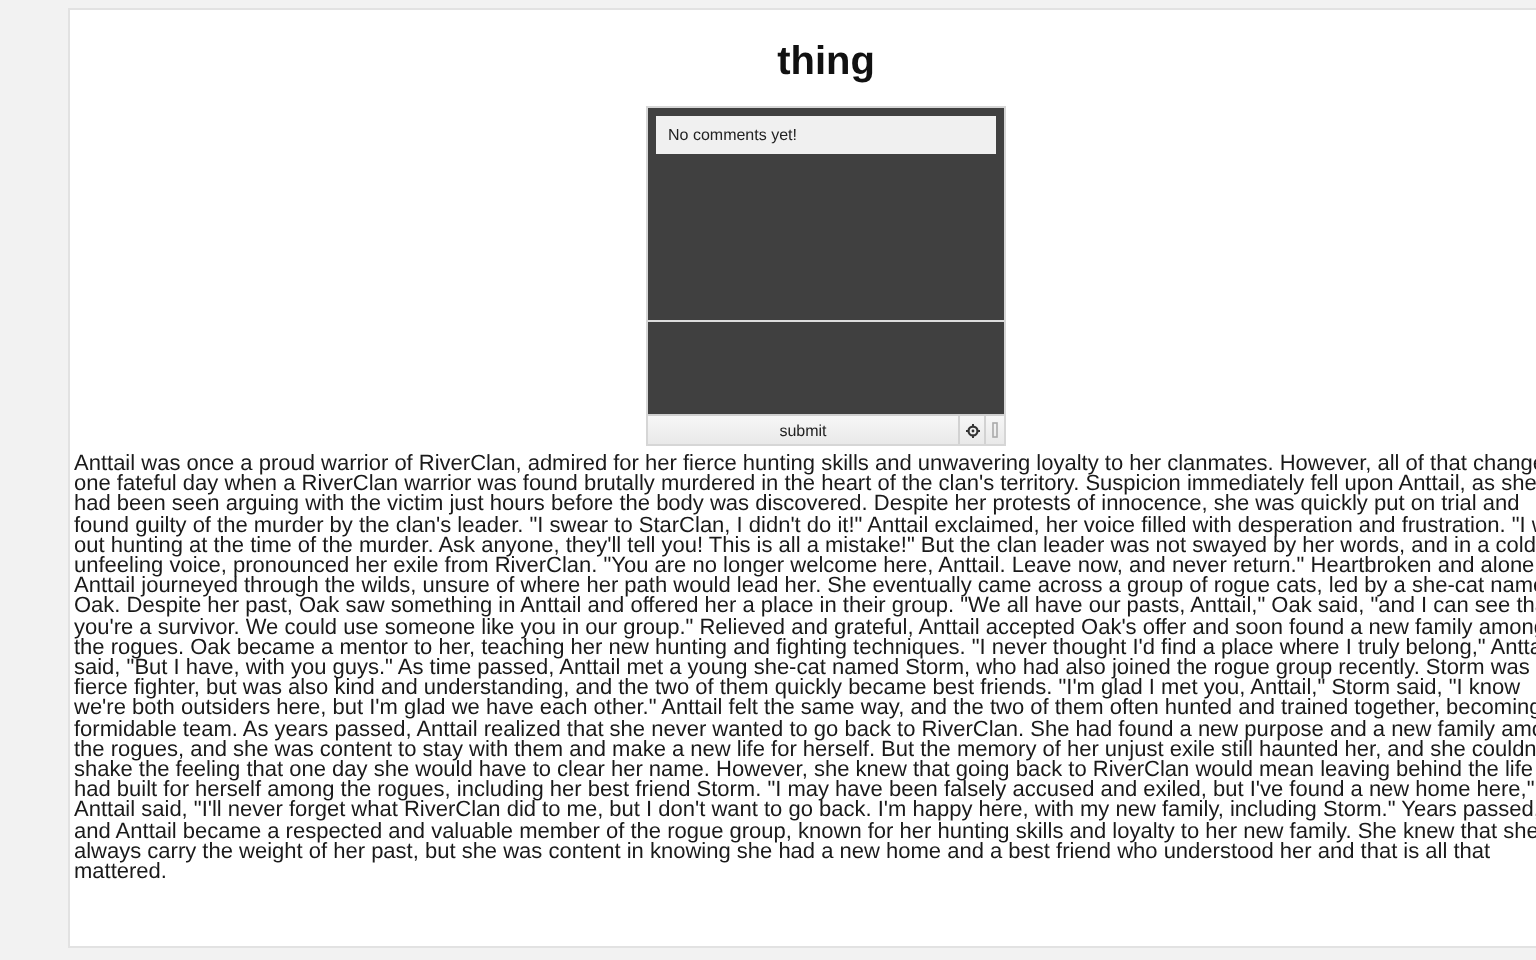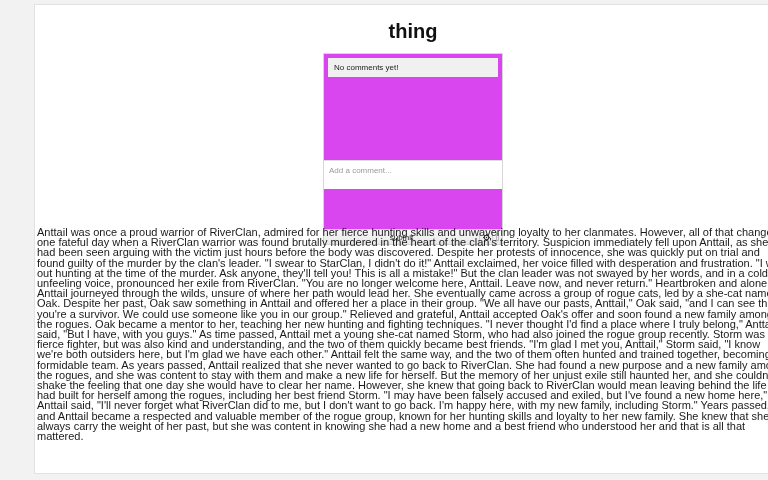--- a/index.html
+++ b/index.html
@@ -32,24 +32,24 @@
       font-weight: bold;
       color: #111;
       margin: 0;
       line-height: 24px;
     }
     .comments {
       position: absolute;
       left: 288px;
       top: 48px;
       width: 180px;
-      height: 192px;
+      height: 170px;
       border: 1px solid #d6d6d6;
       box-sizing: border-box;
-      background: #d946ef;
+      background: #404040;
     }
     .comments-list {
       position: absolute;
       left: 0; top: 0; right: 0;
       height: 106px;
       border-bottom: 1px solid #dcdcdc;
     }
     .no-comments {
       position: absolute;
       left: 4px;
@@ -126,21 +126,20 @@
 </head>
 <body>
 
 <div class="page">
   <h1 class="title">thing</h1>
 
   <div class="comments">
     <div class="comments-list">
       <div class="no-comments">No comments yet!</div>
     </div>
-    <textarea class="comment-input" placeholder="Add a comment..." style=""></textarea>
     <div class="submit-bar">
       <button class="submit-btn">submit</button>
       <span class="icon-btn">
         <svg width="7" height="7" viewBox="0 0 10 10">
           <circle cx="5" cy="5" r="3.2" fill="none" stroke="#333" stroke-width="1.6"></circle>
           <circle cx="5" cy="5" r="1" fill="#333"></circle>
           <g stroke="#333" stroke-width="1.4">
             <line x1="5" y1="0" x2="5" y2="2"></line>
             <line x1="5" y1="8" x2="5" y2="10"></line>
             <line x1="0" y1="5" x2="2" y2="5"></line>

